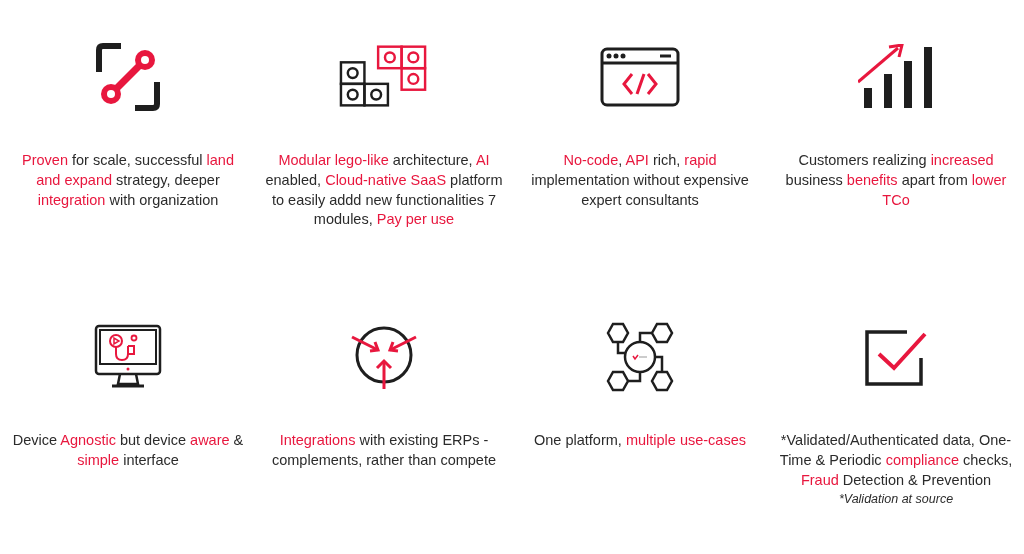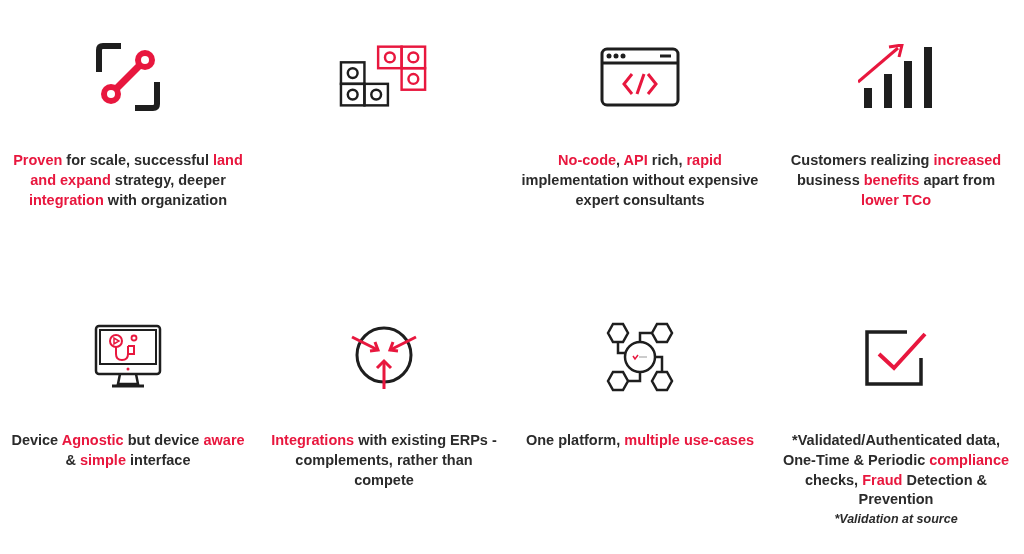--- a/index.html
+++ b/index.html
@@ -1,18 +1,18 @@
 <!DOCTYPE html>
 <html><head>
   <meta charset="utf-8">
   <style>
     * { margin: 0; padding: 0; box-sizing: border-box; }
     html, body { width: 1024px; height: 554px; background: #ffffff; overflow: hidden; }
     body { font-family: "Liberation Sans", "DejaVu Sans", sans-serif; color: #2b2b2b; position: relative; }
-    .grid { position: absolute; left: 0; top: 0; width: 1024px; height: 402px; font-weight: bold; }
+    .grid { position: absolute; left: 0; top: 0; width: 1024px; height: 402px; }
     .cell { position: absolute; width: 256px; display: flex; flex-direction: column; align-items: center; }
     .icon { width: 90px; height: 80px; display: flex; align-items: center; justify-content: center; }
     .icon svg { display: block; }
     .text { margin-top: 34px; text-align: center; font-size: 14.5px; line-height: 19.8px; width: 240px; color: #2b2b2b; }
     .hl { color: #e8173e; }
     .note { display: block; font-style: italic; font-size: 12.5px; line-height: 18px; color: #2b2b2b; }
   </style>
 </head>
 <body>
 
@@ -48,20 +48,23 @@
         </g>
         <g fill="none" stroke="#e8173e" stroke-width="2.5">
           <rect x="40" y="2" width="24" height="22"></rect>
           <rect x="64" y="2" width="24" height="22"></rect>
           <rect x="64" y="24" width="24" height="22"></rect>
           <circle cx="52" cy="13" r="5"></circle>
           <circle cx="76" cy="13" r="5"></circle>
           <circle cx="76" cy="35" r="5"></circle>
         </g>
       </svg>
+    </div>
+    <div class="text">
+      <span class="hl">Modular lego-like</span><span> architecture, </span><span class="hl">AI</span><span> enabled, </span><span class="hl">Cloud-native SaaS</span><span> platform to easily addd new functionalities 7 modules, </span><span class="hl">Pay per use</span>
     </div>
   </div>
 
   <div class="cell" style="left:768px;top:37px;">
     <div class="icon">
       <svg width="76" height="66" viewBox="0 0 76 66">
         <rect x="6" y="44" width="8" height="20" fill="#1e1e1e"></rect>
         <rect x="26" y="30" width="8" height="34" fill="#1e1e1e"></rect>
         <rect x="46" y="17" width="8" height="47" fill="#1e1e1e"></rect>
         <rect x="66" y="3" width="8" height="61" fill="#1e1e1e"></rect>

